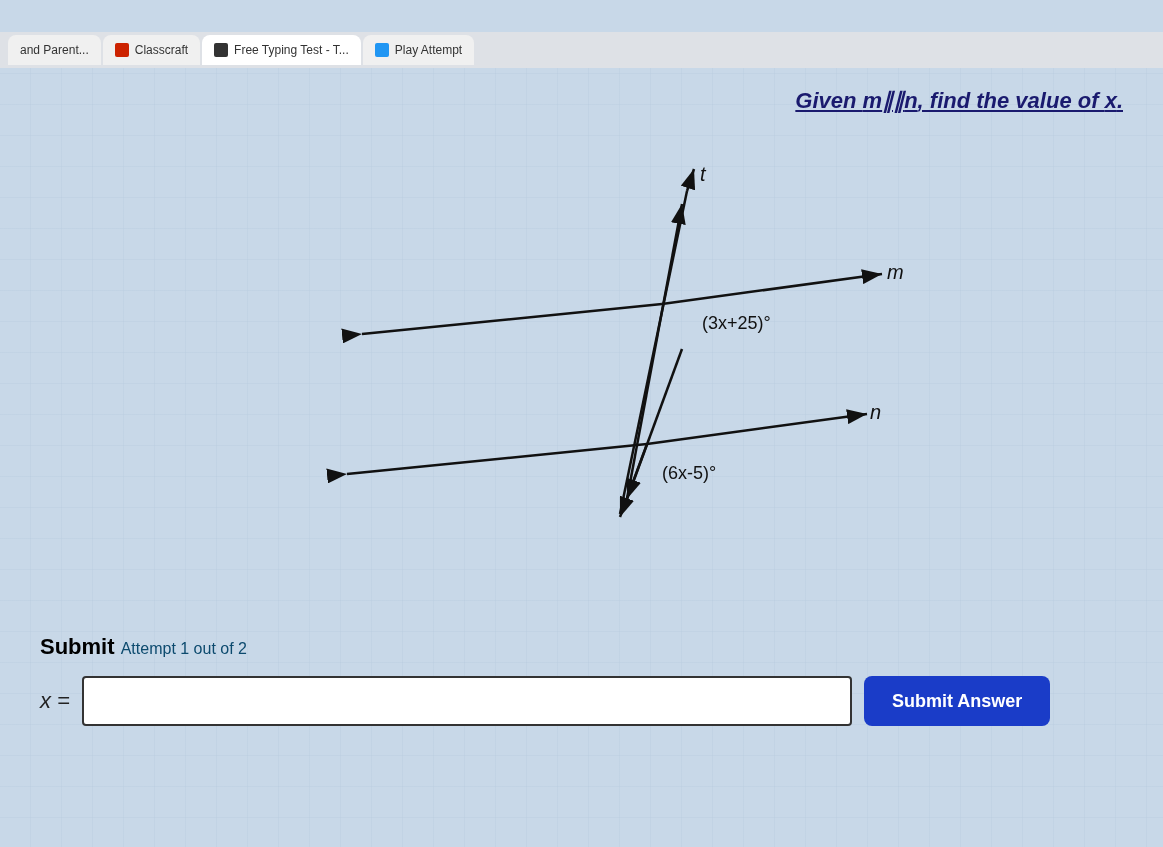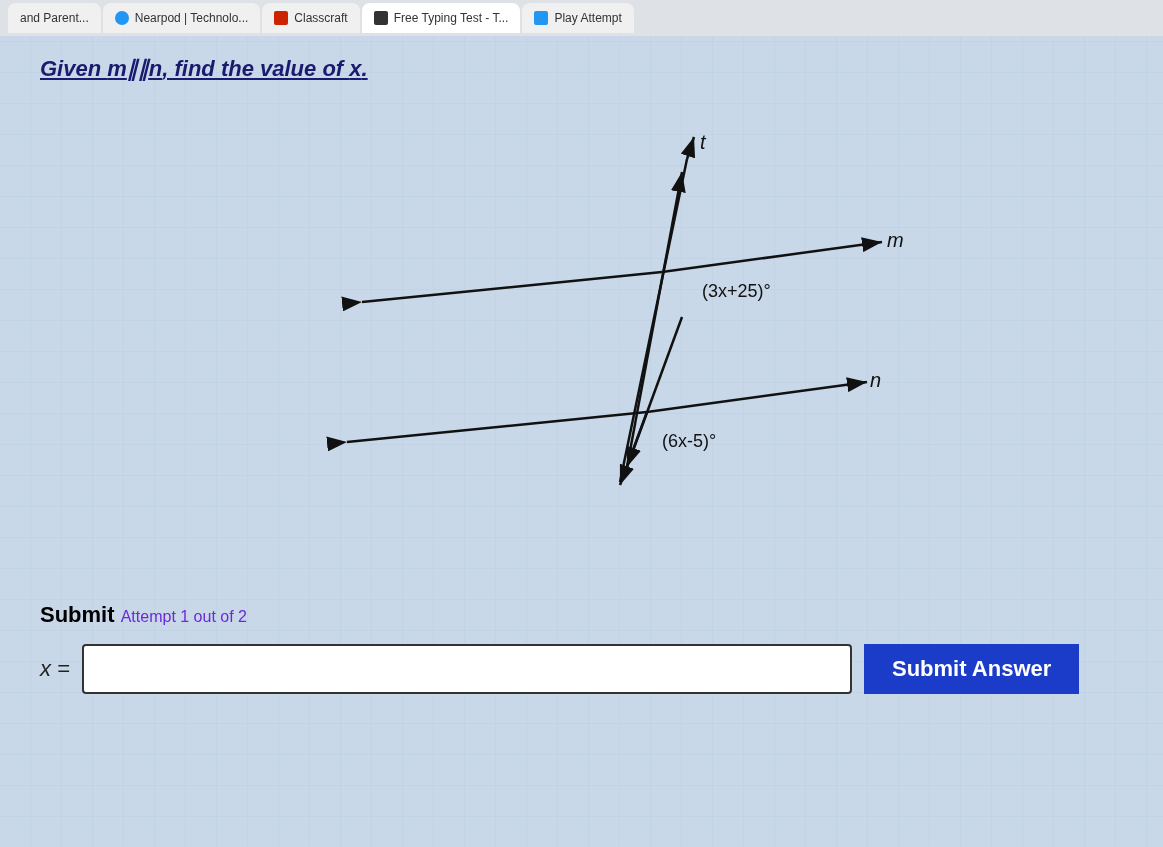--- a/index.html
+++ b/index.html
@@ -14,20 +14,21 @@
 
     
     .tab-bar {
       display: flex;
       align-items: center;
       background: #dee1e6;
       height: 36px;
       padding: 0 8px;
       gap: 2px;
       font-size: 12px;
+      margin-top: 32px;
     }
 
     .tab {
       display: flex;
       align-items: center;
       padding: 0 12px;
       height: 30px;
       border-radius: 8px 8px 0 0;
       background: #f0f0f0;
       gap: 6px;
@@ -94,20 +95,21 @@
     }
 
     
     .problem-text {
       font-size: 22px;
       font-weight: bold;
       color: #1a1a6e;
       margin-bottom: 20px;
       text-decoration: underline;
       font-style: italic;
+      text-align: right;
     }
 
     
     .diagram-container {
       width: 100%;
       display: flex;
       justify-content: center;
       margin-bottom: 30px;
     }
 
@@ -128,21 +130,21 @@
       margin-bottom: 16px;
     }
 
     .answer-label strong {
       font-weight: bold;
     }
 
     .answer-label .attempt {
       font-size: 16px;
       font-weight: normal;
-      color: #6d28d9;
+      color: #0c4a6e;
     }
 
     .answer-row {
       display: flex;
       align-items: center;
       gap: 12px;
     }
 
     .x-label {
       font-size: 22px;
@@ -161,37 +163,33 @@
       padding: 0 12px;
       outline: none;
     }
 
     .submit-btn {
       height: 50px;
       padding: 1px 28px;
       background: #1a3cc8;
       color: white;
       border: none;
-      border-radius: 0;
-      font-size: 22px;
+      border-radius: 8px;
+      font-size: 18px;
       font-weight: bold;
       cursor: pointer;
       white-space: nowrap;
     }
   </style>
 </head>
 <body>
 
 <div class="tab-bar">
   <div class="tab">
     <span class="tab-label">and Parent...</span>
-  </div>
-  <div class="tab">
-    <div class="tab-icon" style="background:#2196F3;"></div>
-    <span class="tab-label">Nearpod | Technolo...</span>
   </div>
   <div class="tab">
     <div class="tab-icon" style="background:#cc2200; border-radius:2px;"></div>
     <span class="tab-label">Classcraft</span>
   </div>
   <div class="tab active">
     <div class="tab-icon" style="background:#333; border-radius:2px;"></div>
     <span class="tab-label">Free Typing Test - T...</span>
   </div>
   <div class="tab">

